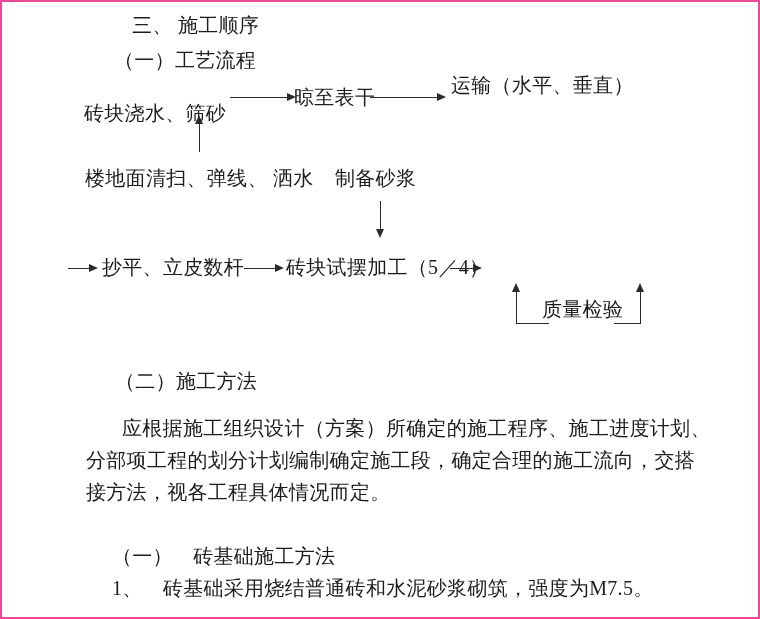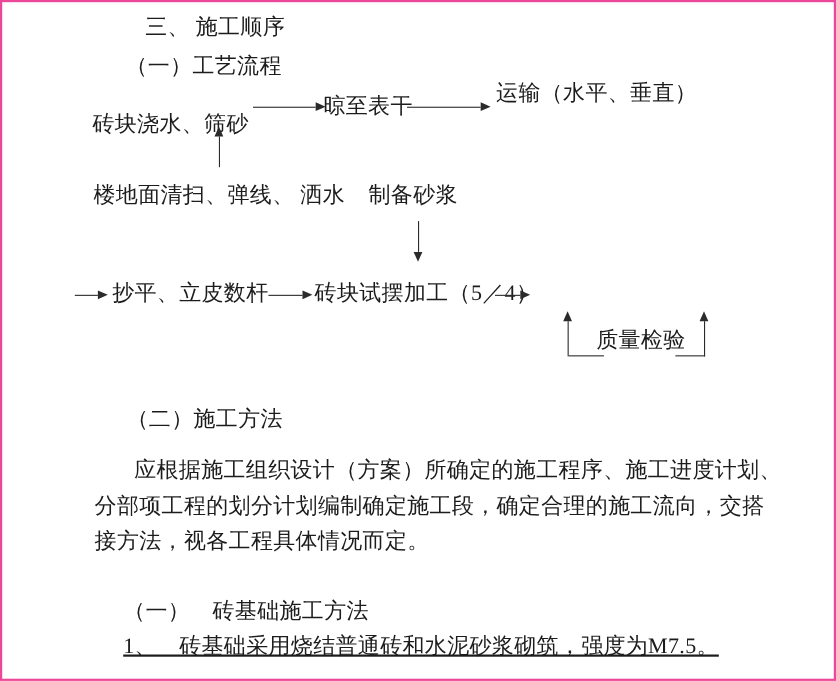--- a/index.html
+++ b/index.html
@@ -79,15 +79,15 @@
   <div class="t" style="left:540px; top:296px;">质量检验</div>
   <div class="au" style="left:638px; top:290px; height:32px;"></div>
   <div class="fl" style="left:612px; top:321px; width:27px;"></div>
 
   <div class="t" style="left:113px; top:368px;">（二）施工方法</div>
   <div class="t" style="left:120px; top:415px;">应根据施工组织设计（方案）所确定的施工程序、施工进度计划、</div>
   <div class="t" style="left:84px; top:447px;">分部项工程的划分计划编制确定施工段，确定合理的施工流向，交搭</div>
   <div class="t" style="left:84px; top:479px;">接方法，视各工程具体情况而定。</div>
 
   <div class="t" style="left:110px; top:543px;">（一）　砖基础施工方法</div>
-  <div class="t" style="left:110px; top:575px;text-decoration:underline;">1、　砖基础采用烧结普通砖和水泥砂浆砌筑，强度为M7.5。</div>
+  <div class="t" style="left:110px; top:575px;">1、　砖基础采用烧结普通砖和水泥砂浆砌筑，强度为M7.5。</div>
 
 </div>
 
 </body></html>

